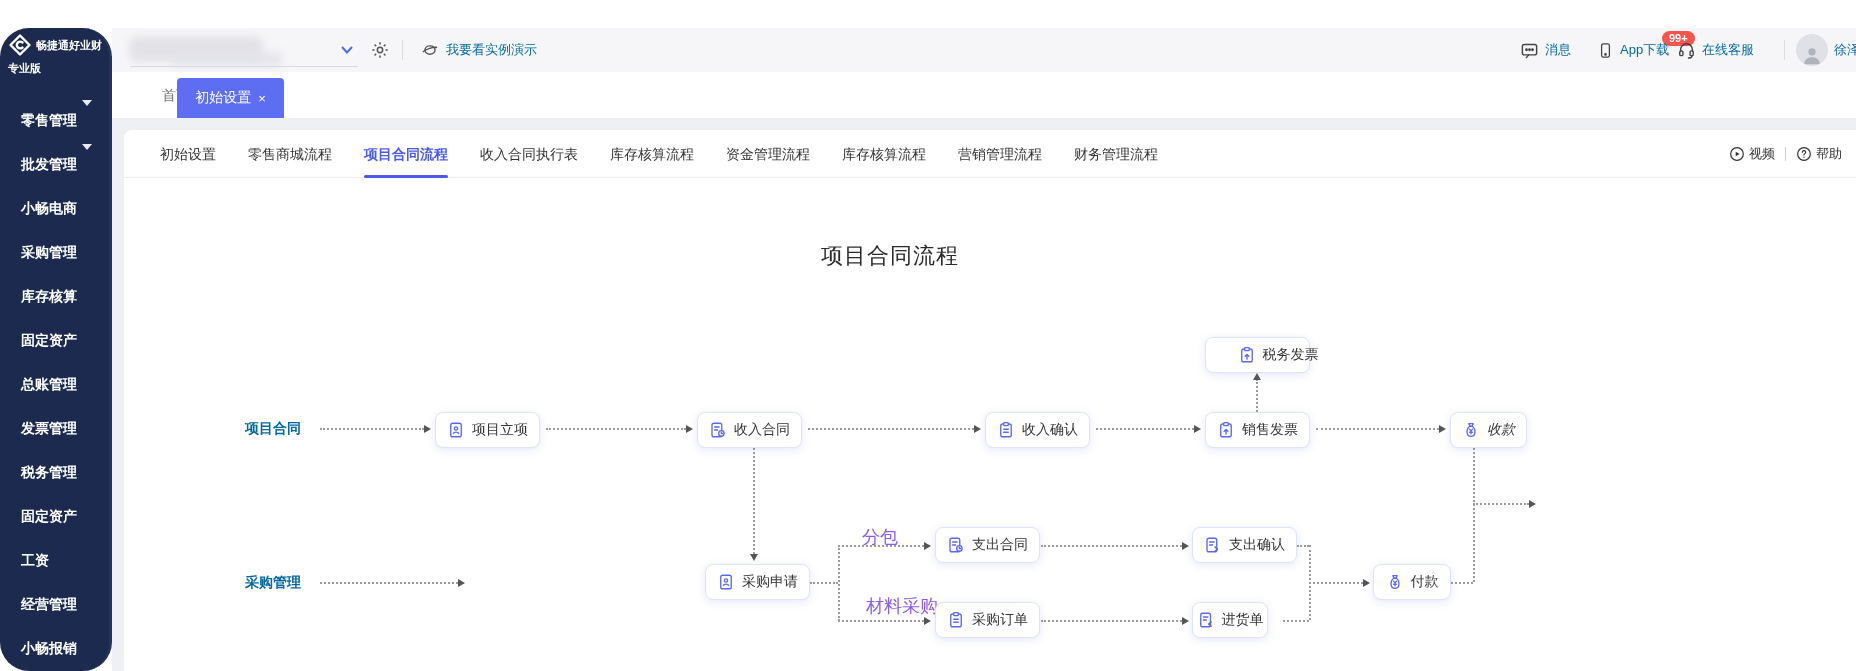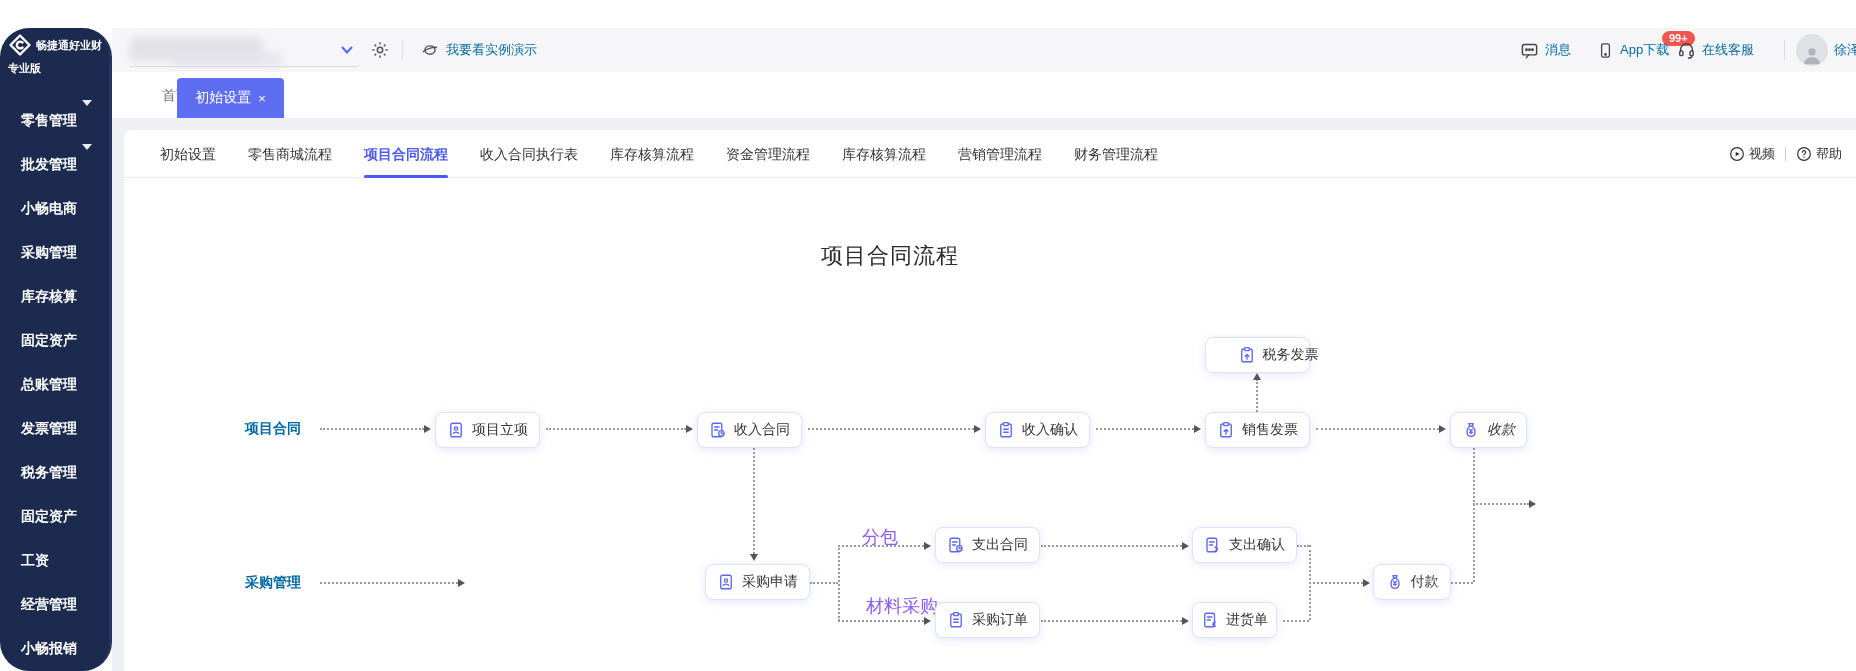--- a/index.html
+++ b/index.html
@@ -367,21 +367,21 @@
           <use href="#ic-doc-arrow"></use>
         </svg>
       <span>支出确认</span>
     </div>
     <div class="fnode" style="left:811px;top:472px;width:105px;">
       <svg viewBox="0 0 24 24">
           <use href="#ic-clip-lines"></use>
         </svg>
       <span>采购订单</span>
     </div>
-    <div class="fnode" style="left:1068px;top:472px;width:85px;">
+    <div class="fnode" style="left:1068px;top:472px;width:76px;">
       <svg viewBox="0 0 24 24">
           <use href="#ic-doc-arrow-in"></use>
         </svg>
       <span>进货单</span>
     </div>
     <div class="fnode" style="left:1249px;top:434px;width:78px;">
       <svg viewBox="0 0 24 24">
           <use href="#ic-pouch"></use>
         </svg>
       <span>付款</span>

